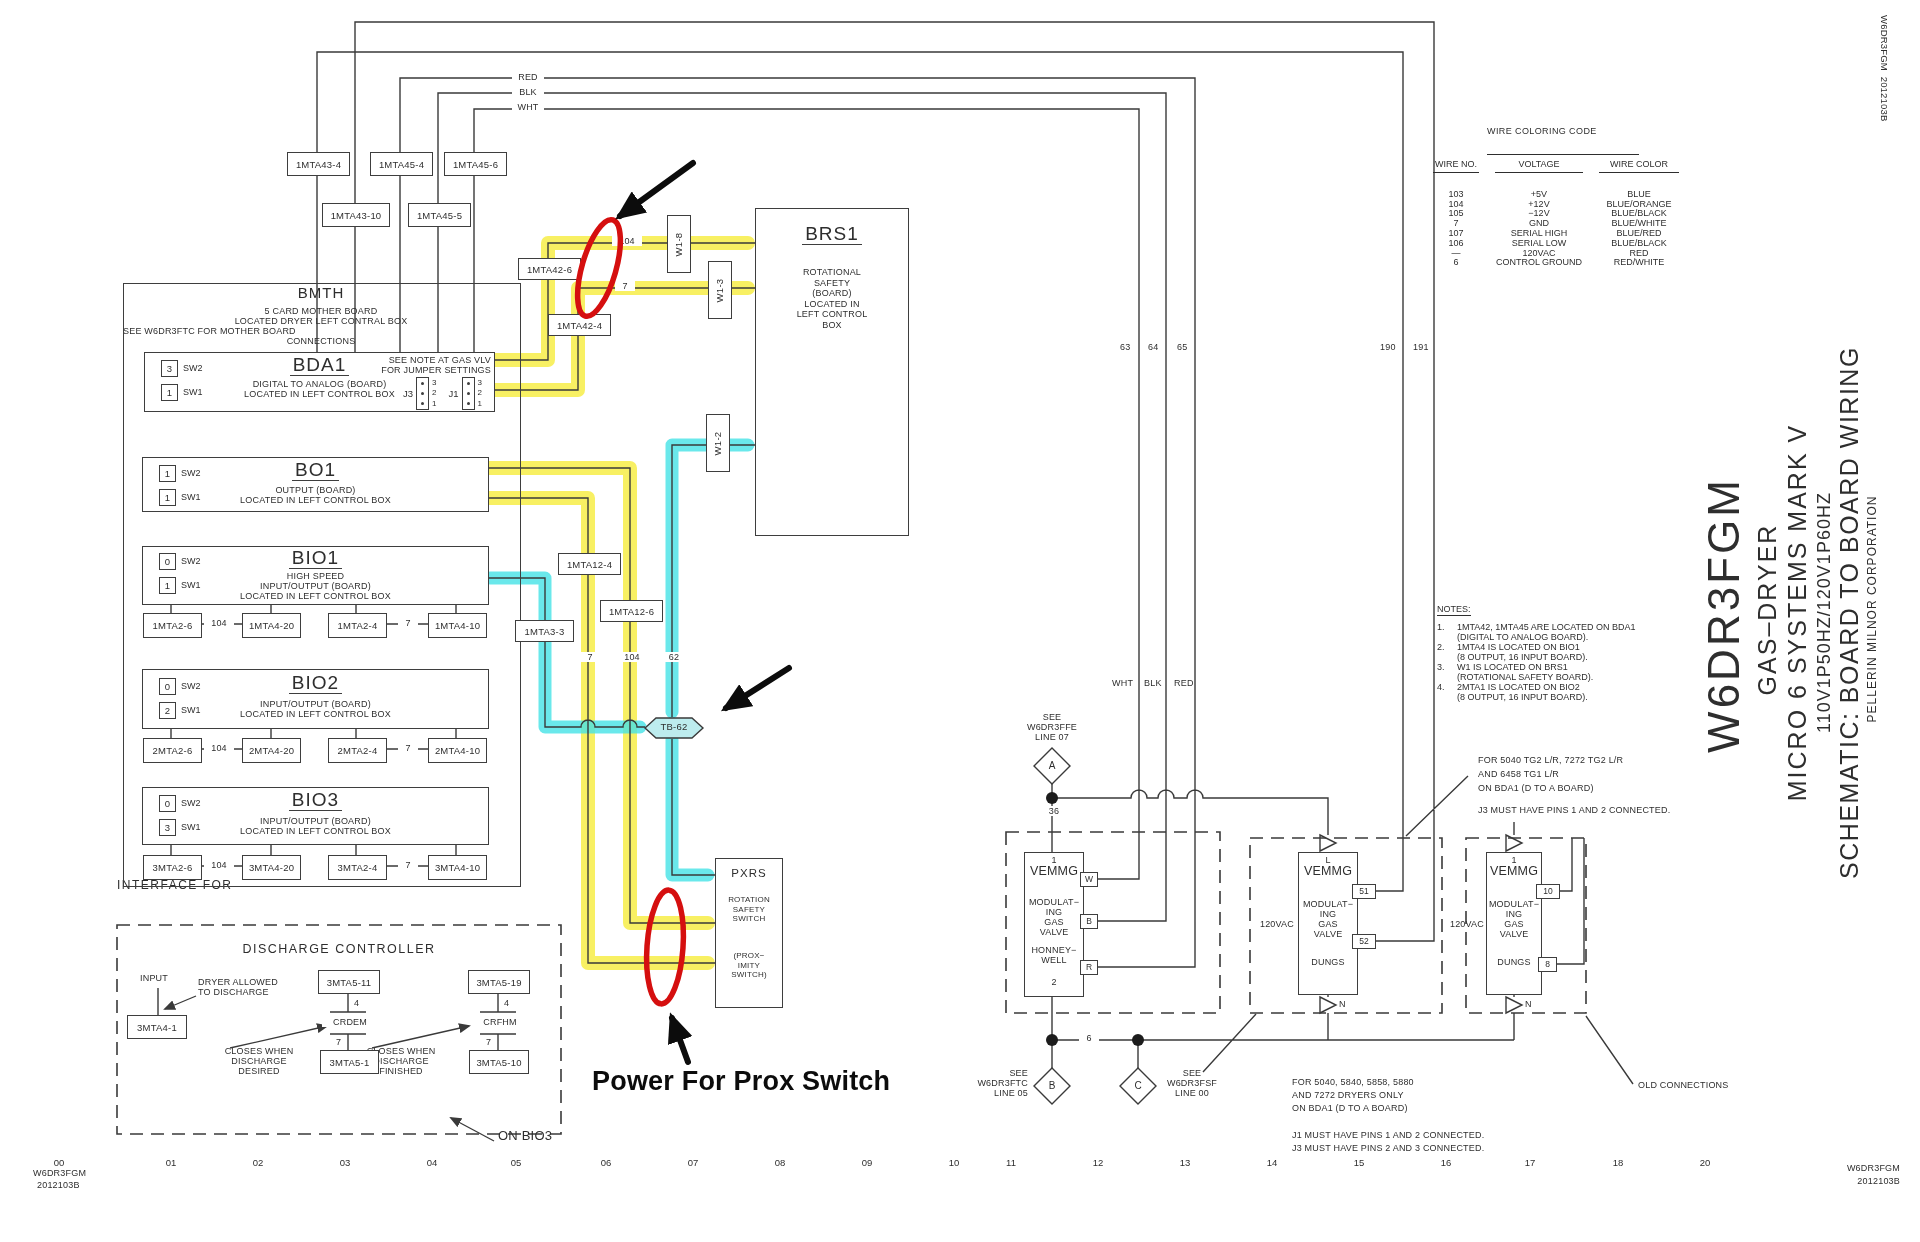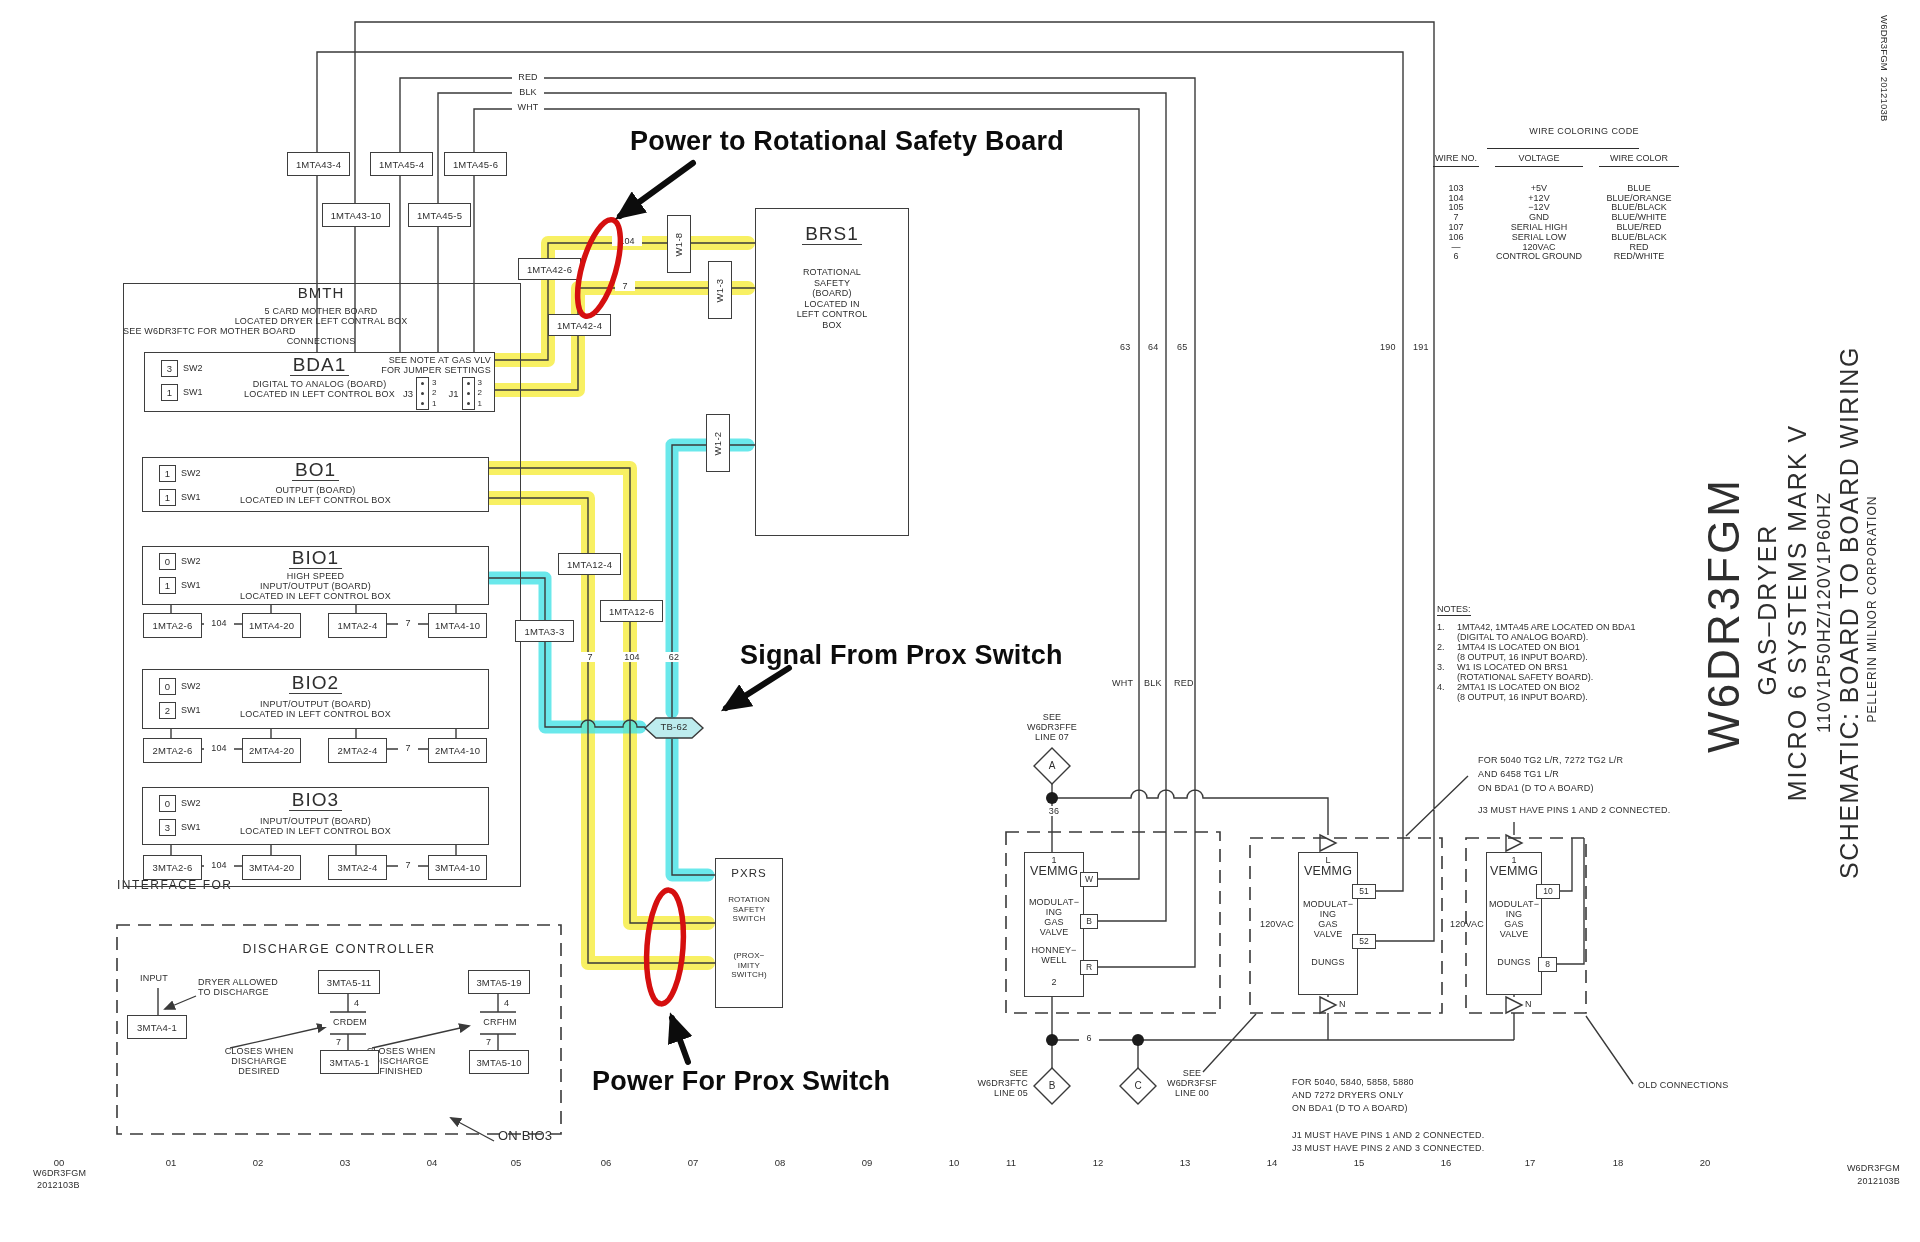--- a/index.html
+++ b/index.html
@@ -25,21 +25,21 @@
   .rot{position:absolute;text-align:center;transform:rotate(-90deg);white-space:nowrap;z-index:2}
   .dia{position:absolute;font-size:10px;text-align:center;z-index:4}
   .z4{z-index:4}.z6{z-index:6}
   .jrow{position:absolute;display:flex;align-items:center;gap:3px}
   .jlab{font-size:9.5px}
   .jblock{display:flex;flex-direction:column;align-items:center;justify-content:space-around;
           border:1.2px solid #3e3e3e;width:11px;height:31px}
   .jblock i{width:3px;height:3px;background:#3e3e3e;border-radius:50%}
   .jnums{display:flex;flex-direction:column;font-size:8px;line-height:10.2px}
   .wtable{position:absolute;left:1425px;top:126px;width:262px;font-size:9px;z-index:2}
-  .wtitle{width:152px;margin:0 auto 5px 62px;text-align:right;border-bottom:1.2px solid #2e2e2e;padding-bottom:12px;letter-spacing:.4px}
+  .wtitle{width:152px;margin:0 auto 5px 62px;text-align:left;border-bottom:1.2px solid #2e2e2e;padding-bottom:18px;letter-spacing:.4px}
   .trow{display:grid}
   .wtable .trow{grid-template-columns:62px 104px 96px;line-height:9.8px}
   .wtable .trow span{text-align:center}
   .whead{margin-bottom:17px}
   .whead span{border-bottom:1.2px solid #2e2e2e;padding-bottom:2px;margin:0 8px}
   .notes{position:absolute;left:1437px;top:604px;width:250px;font-size:9px;z-index:2}
   .ntitle{border-bottom:1.2px solid #2e2e2e;display:inline-block;margin-bottom:6px;padding-bottom:1px}
   .notes .trow{grid-template-columns:20px 228px;line-height:10px}
   .ruler span{position:absolute;width:26px;text-align:center;font-size:9.5px;top:1157px;z-index:2}
 </style>
@@ -535,22 +535,20 @@
     <span style="left:1085px">12</span>
       <span style="left:1172px">13</span>
     <span style="left:1259px">14</span>
       <span style="left:1346px">15</span>
     <span style="left:1433px">16</span>
       <span style="left:1517px">17</span>
     <span style="left:1605px">18</span>
       <span style="left:1692px">20</span>
   </div>
 
-  <div class="ann" style="left:630px;top:126px">Power to Rotational Safety Board</div>
-  <div class="ann" style="left:740px;top:640px">Signal From Prox Switch</div>
   <div class="ann" style="left:592px;top:1066px">Power For Prox Switch</div>
 
   <svg width="1920" height="1242" viewBox="0 0 1920 1242" style="z-index:9;pointer-events:none">
     <defs>
       <marker id="ah-big2" markerUnits="userSpaceOnUse" markerWidth="30" markerHeight="26" refX="24" refY="13" orient="auto">
         <path d="M0 0 L30 13 L0 26 Z" fill="#0c0c0c"></path>
       </marker>
     </defs>
     <g fill="none" stroke="#d50f0f" stroke-width="5.5" stroke-linecap="round">
       <ellipse cx="599" cy="268" rx="17" ry="50" transform="rotate(16 599 268)"></ellipse>

